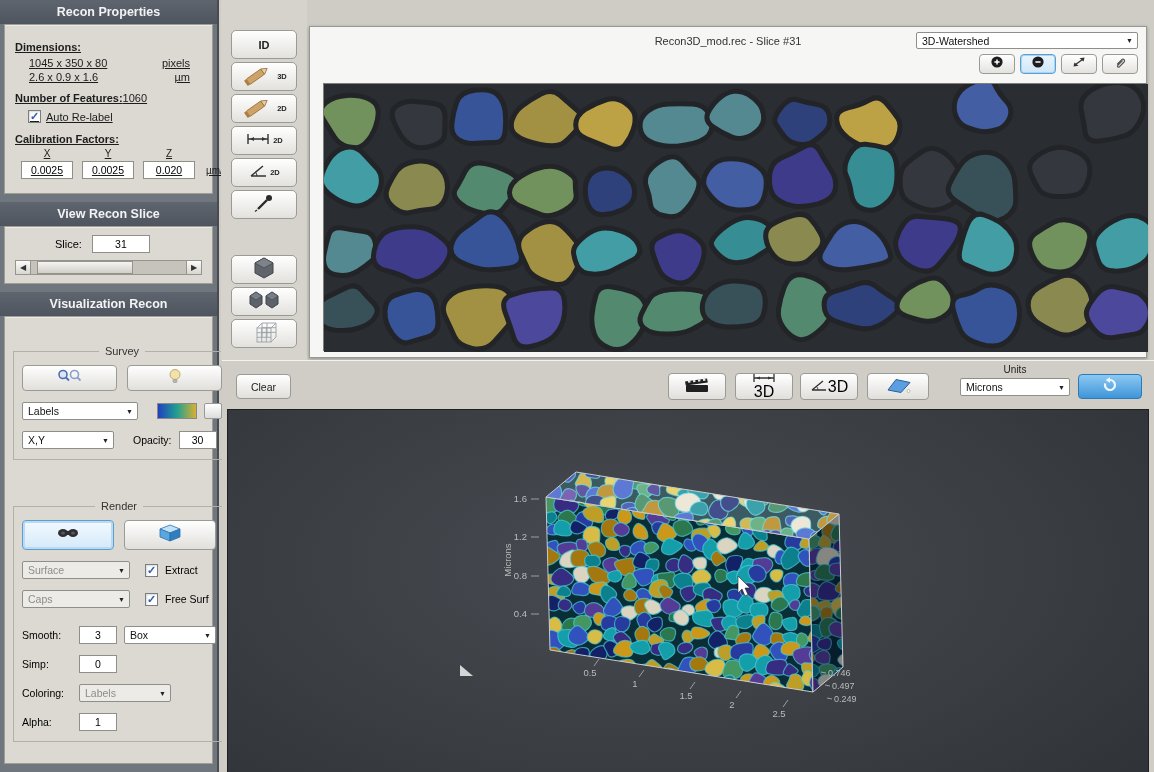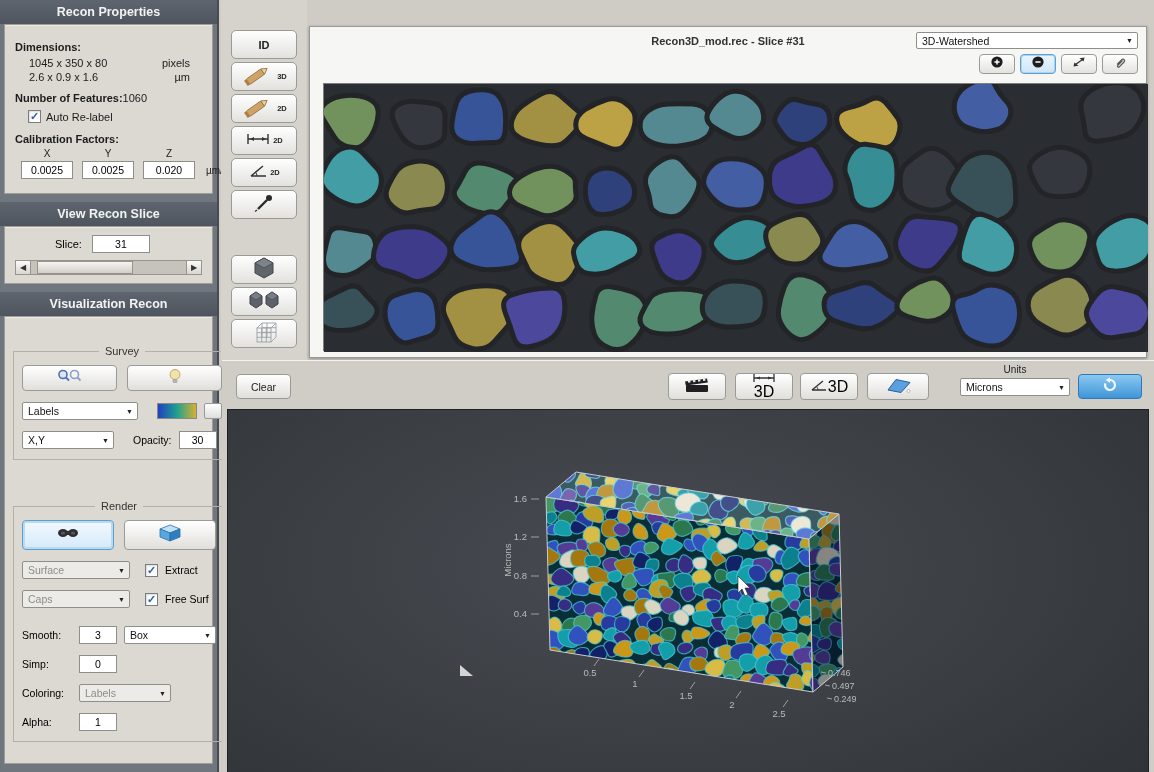--- a/index.html
+++ b/index.html
@@ -6,21 +6,21 @@
     font-family:"Liberation Sans",sans-serif;background:#cfccc6;position:relative;}
   *{box-sizing:border-box;}
 
   
   .sidebar{position:absolute;left:0;top:0;width:219px;height:772px;background:#70767d;
     border-right:2px solid #474c52;display:flex;flex-direction:column;}
   .sec-header{height:24px;flex:0 0 auto;background:linear-gradient(#5e656e,#4e555e);
     color:#f2f3f4;font-weight:bold;font-size:12.5px;display:flex;align-items:center;justify-content:center;}
   .panel{margin:0 4px;background:#dcd9d2;border:1px solid #a09d96;box-shadow:inset 0 1px 0 #eceae4;}
   .spacer8{height:8px;flex:0 0 auto;}
-  .p-recon{height:170px;padding:16px 10px 12px 10px;font-size:11px;color:#1c1c1c;}
+  .p-recon{height:170px;padding:16px 10px 12px 10px;font-size:11px;color:#1c1c1c;text-decoration:underline;}
   .blabel{font-weight:bold;margin-bottom:3px;}
   .dim-row{display:flex;justify-content:space-between;padding:1px 12px 1px 14px;}
   .feat-row{display:flex;justify-content:flex-start;padding-right:36px;margin-top:8px;}
   .check-row{display:flex;align-items:center;gap:5px;padding-left:13px;margin-top:3px;}
   .cb{width:13px;height:13px;background:#fff;border:1px solid #7a7d82;display:inline-flex;
     align-items:center;justify-content:center;box-shadow:inset 1px 1px 2px rgba(0,0,0,.15);}
   .cb::after{content:"✓";color:#2f5fb0;font-size:11px;font-weight:bold;line-height:1;}
   .cal-grid{display:flex;align-items:flex-end;gap:9px;padding-left:6px;margin-top:2px;}
   .cal-col{display:flex;flex-direction:column;align-items:center;gap:2px;}
   .cal-col .tfield{width:52px;}
@@ -63,21 +63,21 @@
   .toolcol{position:absolute;left:221px;top:0;width:86px;height:360px;background:#d6d3cc;padding-top:30px;}
   .tbtn{width:66px;height:29px;margin:0 auto 3px auto;background:linear-gradient(#ffffff,#e2e1dd);
     border:1px solid #9b9b95;border-radius:5px;display:flex;align-items:center;justify-content:center;gap:2px;}
   .tbtn .mini-label{font-size:7.5px;font-weight:bold;color:#222;}
   .tbtn.id-btn{font-weight:bold;font-size:11px;color:#222;}
   .tgap{height:33px;}
 
   
   .viewer{position:absolute;left:309px;top:26px;width:838px;height:332px;background:#f6f6f5;
     border:1px solid #98989а;border:1px solid #989896;box-shadow:0 1px 3px rgba(0,0,0,.3);}
-  .viewer-title{position:absolute;left:0;right:0;top:8px;text-align:center;font-size:11px;font-weight:bold;color:#333;}
+  .viewer-title{position:absolute;left:0;right:0;top:8px;text-align:center;font-size:11px;font-weight:normal;color:#333;}
   .viewer-dd{position:absolute;right:8px;top:5px;width:222px;height:17px;}
   .viewer-btns{position:absolute;right:8px;top:27px;display:flex;gap:5px;}
   .mini-btn{width:36px;height:20px;background:linear-gradient(#ffffff,#e3e2de);border:1px solid #9b9b95;
     border-radius:4px;display:flex;align-items:center;justify-content:center;}
   .mini-btn.active{border-color:#5a9fd4;background:linear-gradient(#eaf5fe,#cfe6f8);box-shadow:0 0 0 1px #aed3ee inset;}
   .slice-area{position:absolute;left:13px;top:56px;width:824px;height:268px;background:#202328;
     border:1px solid #7e7e7c;}
 
   
   .bottom{position:absolute;left:222px;top:360px;width:932px;height:412px;background:#d0cdc7;

